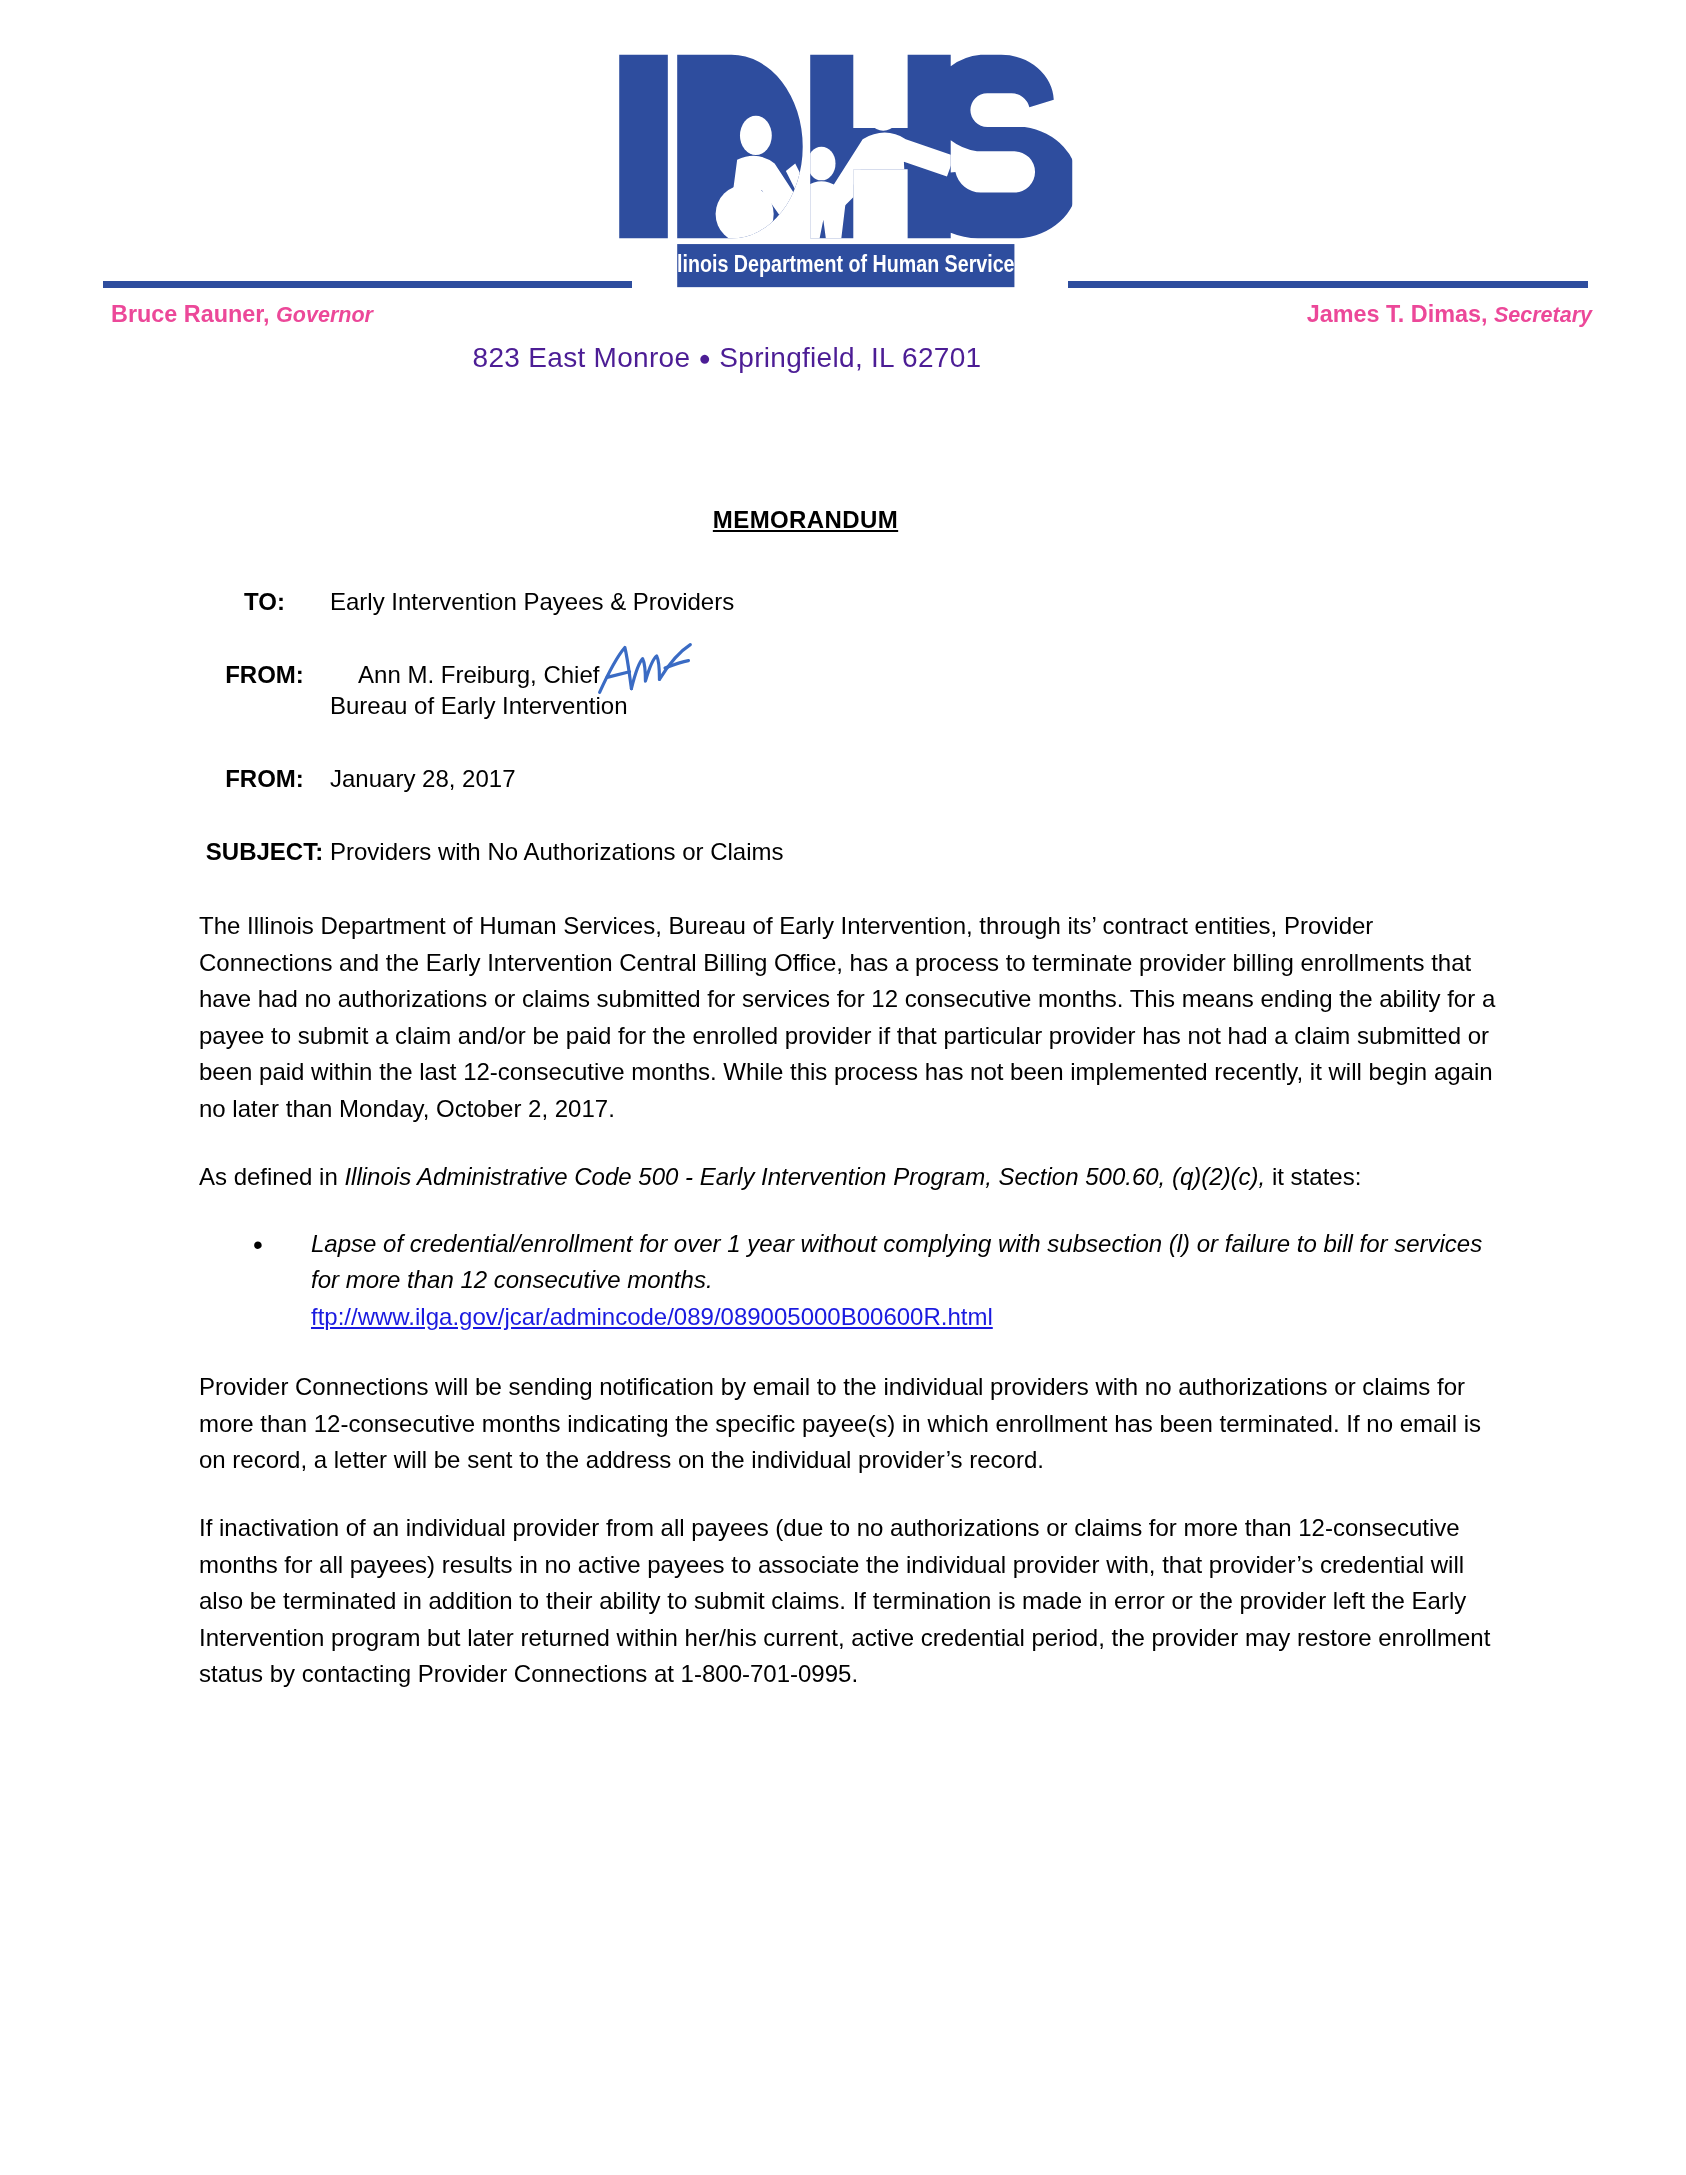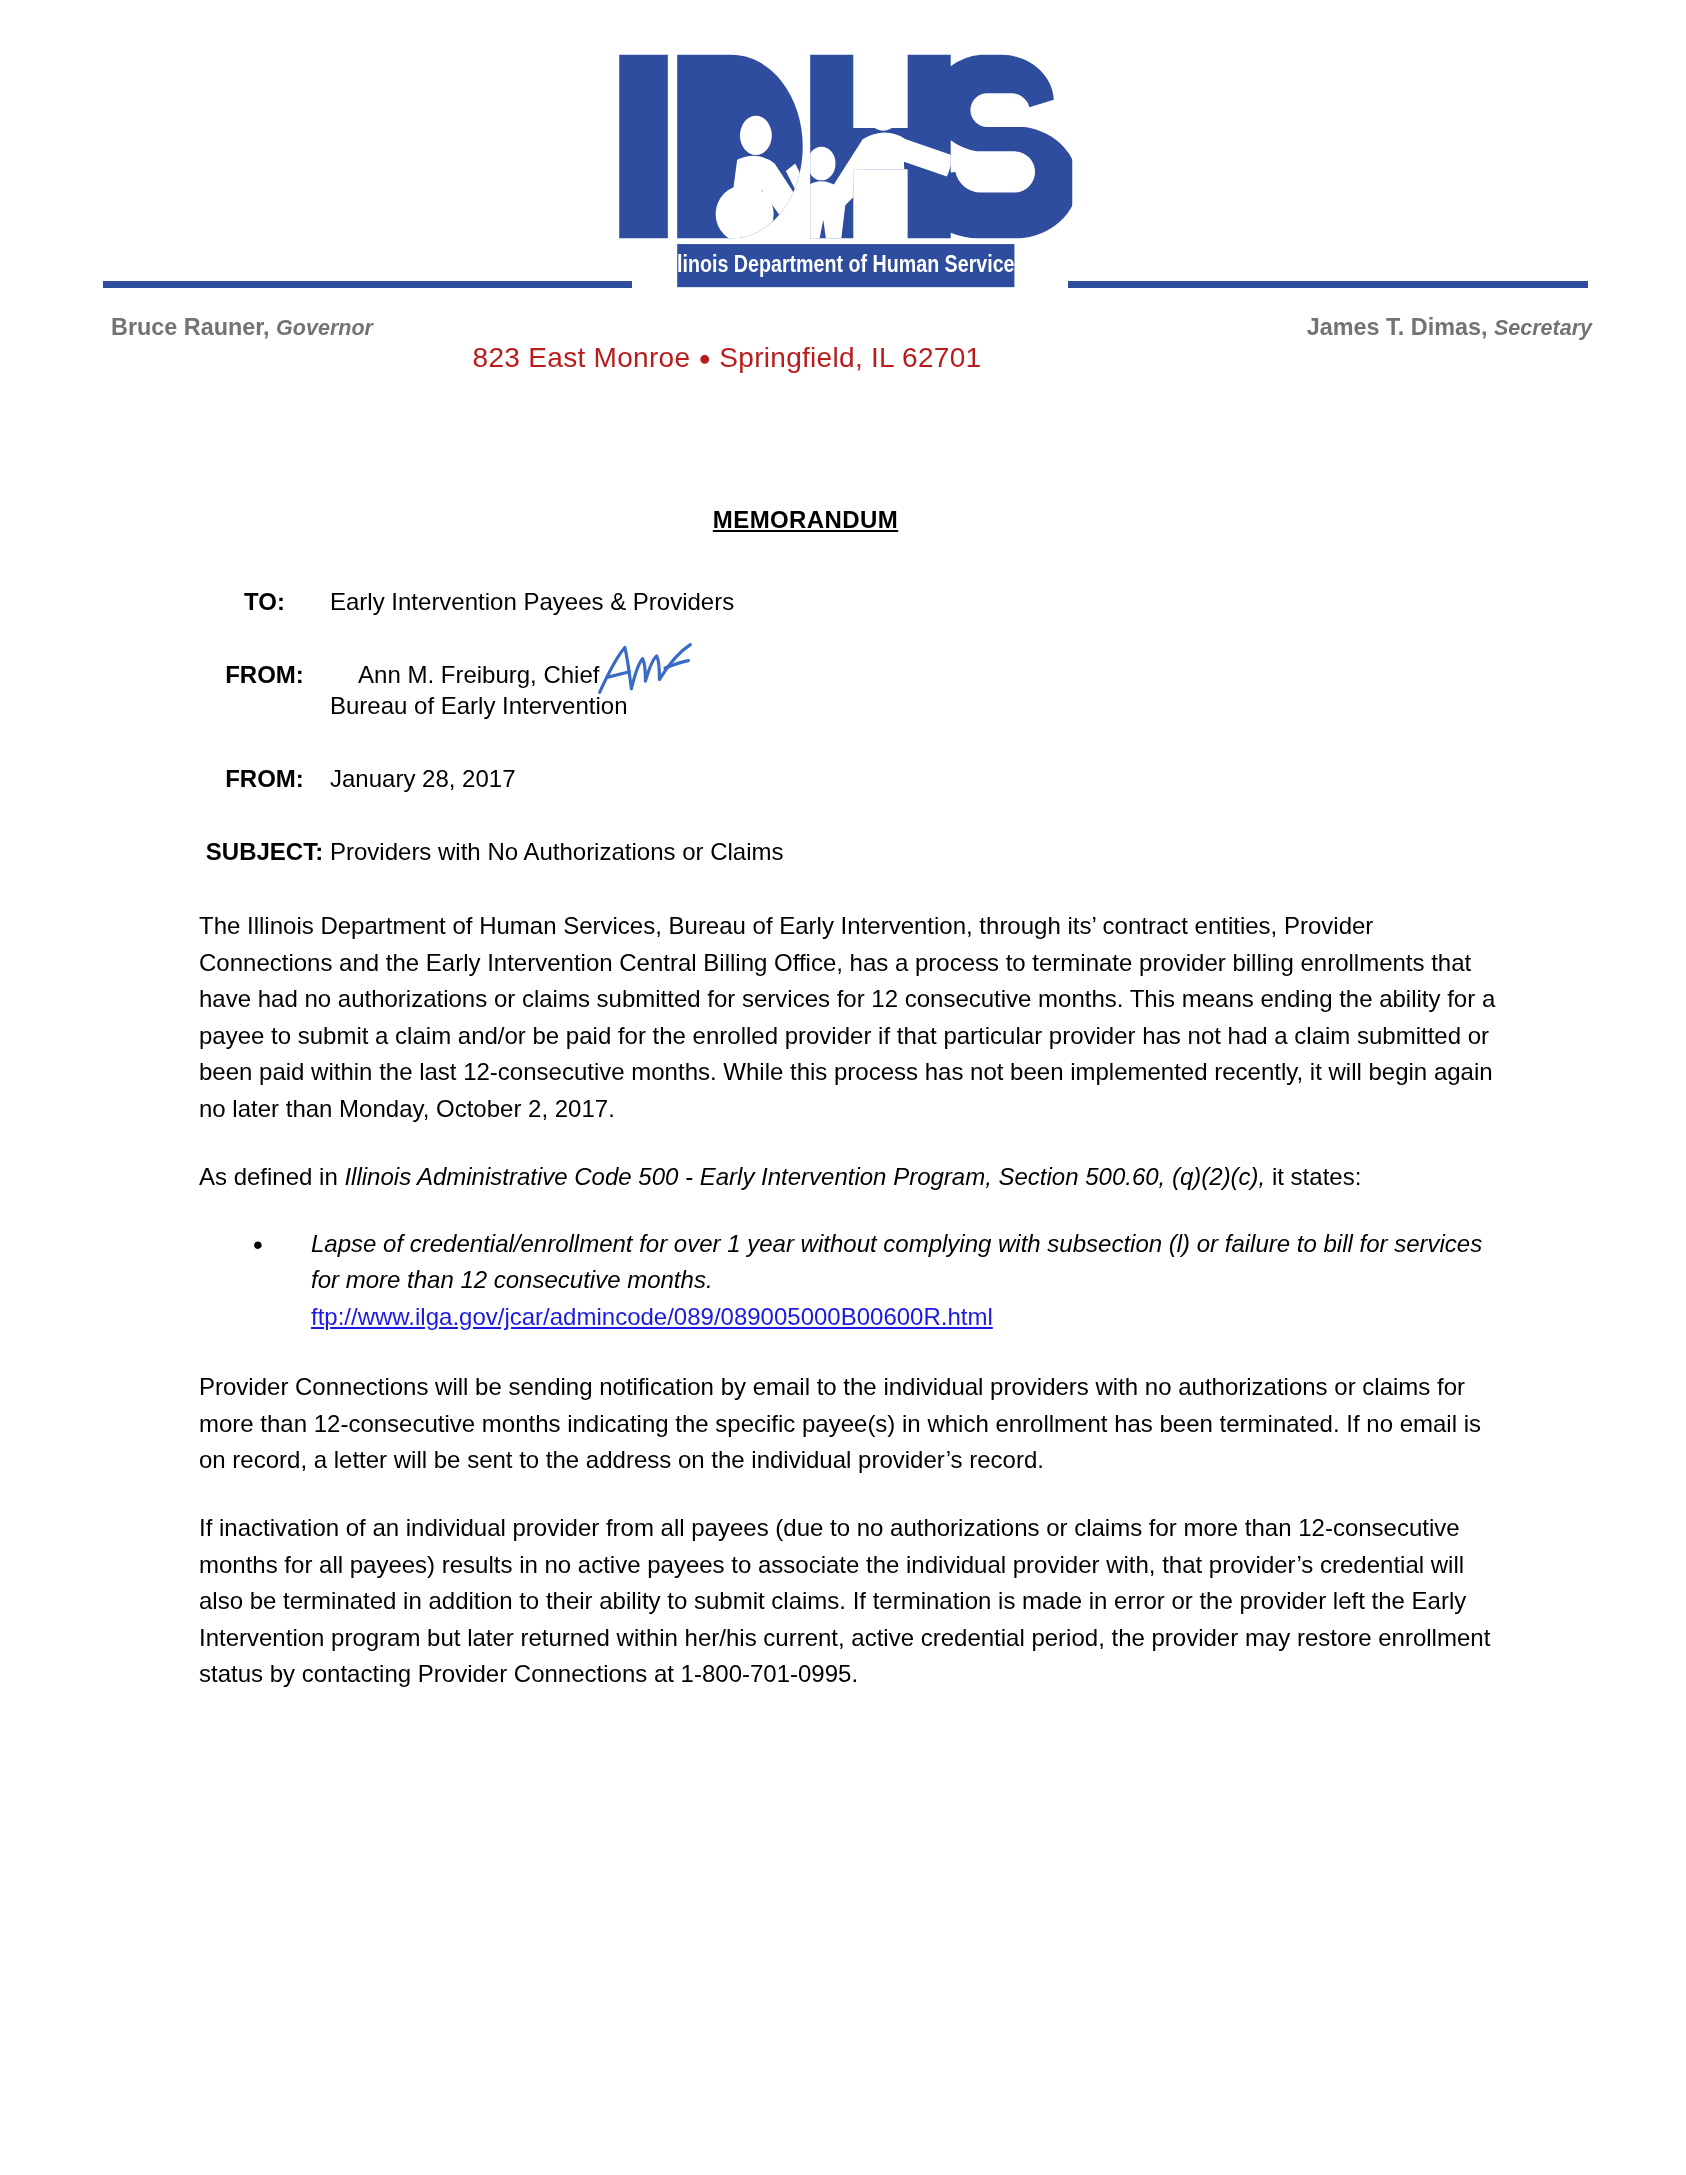--- a/index.html
+++ b/index.html
@@ -43,43 +43,43 @@
     position: absolute;
     top: 281px;
     height: 6.6px;
     background: #2e4d9e;
   }
   .rule-left  { left: 103px;  width: 529px; }
   .rule-right { left: 1068px; width: 520px; }
 
   .official {
     position: absolute;
-    top: 314px;
+    top: 301px;
     font-size: 23.4px;
     font-weight: bold;
-    color: #737373;
+    color: #ec4899;
     white-space: nowrap;
   }
   .official .role {
     font-weight: bold;
     font-style: italic;
     font-size: 21.5px;
   }
   .official.left  { left: 111px; }
   .official.right { right: 94px; }
 
   .address {
     position: absolute;
     top: 342px;
     left: 0;
     width: 1454px;
     text-align: center;
     font-size: 28px;
     letter-spacing: 0.3px;
-    color: #b91c1c;
+    color: #4c1d95;
   }
   .address .dot { font-size: 20.6px; vertical-align: 1.9px; }
 
   
   .content {
     position: absolute;
     top: 440px;
     left: 199px;
     width: 1307px;
   }

